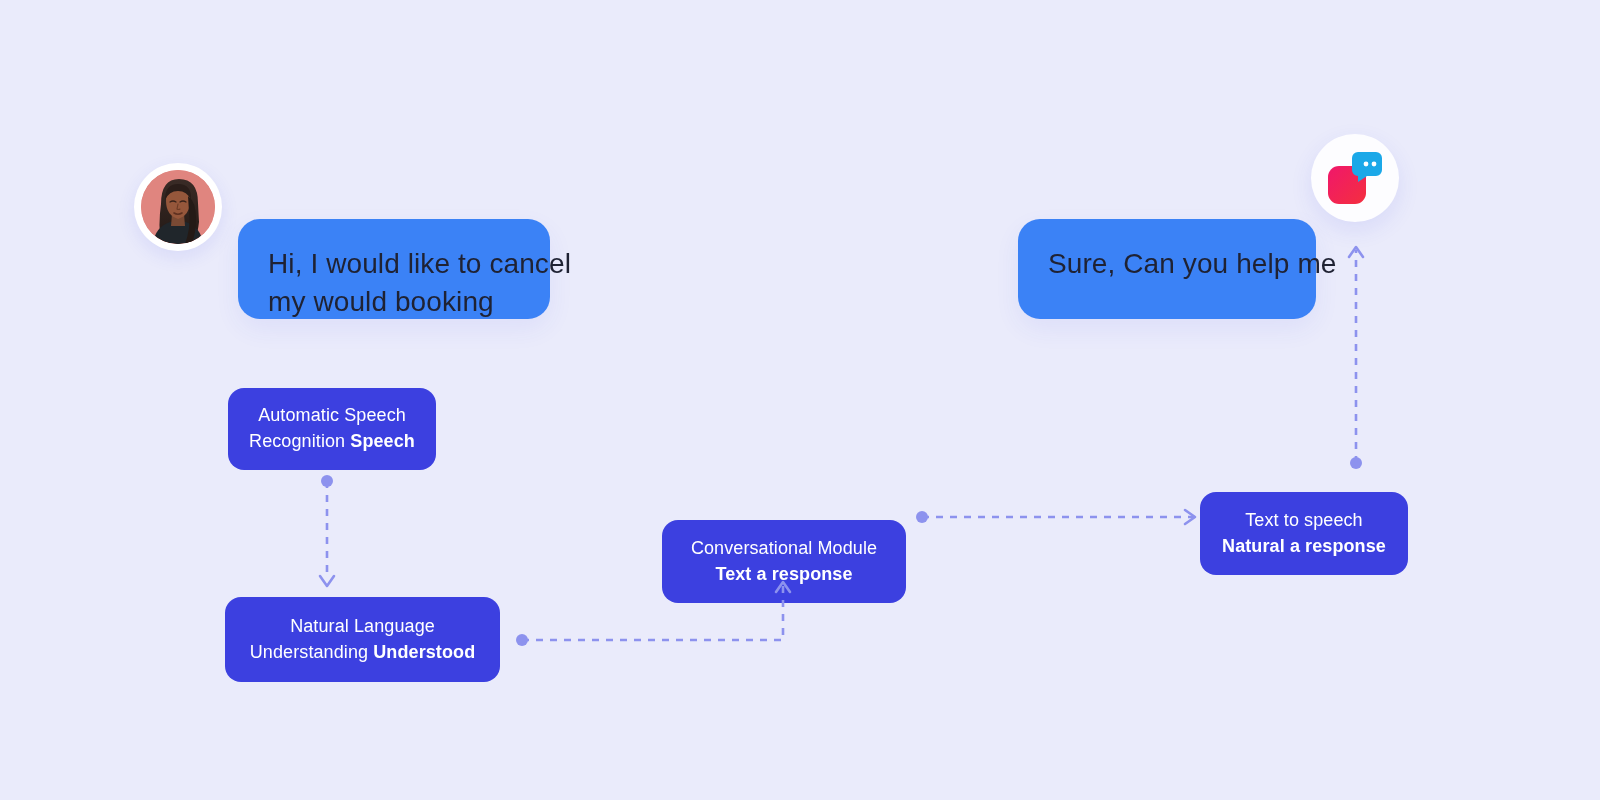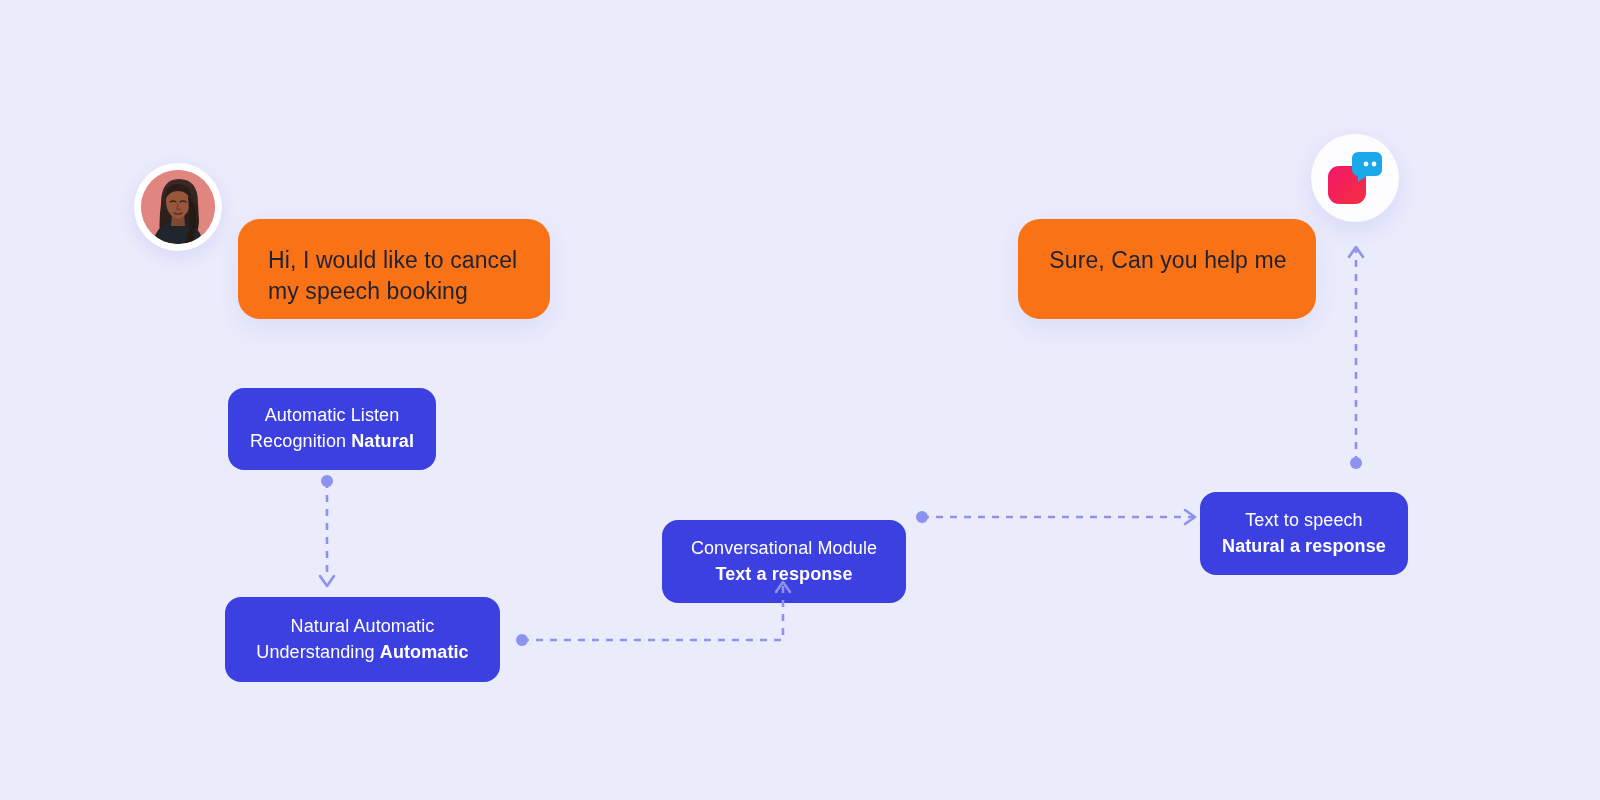--- a/index.html
+++ b/index.html
@@ -54,25 +54,25 @@
     background: #fdfdff;
     box-shadow: 0 8px 22px rgba(60, 64, 224, 0.10);
     display: flex;
     align-items: center;
     justify-content: center;
   }
 
   
   .bubble {
     position: absolute;
-    background: #f97316;
+    background: #3b82f6;
     border-radius: 22px;
     box-shadow: 0 10px 26px rgba(60, 64, 224, 0.07);
     color: #1f2233;
-    font-size: 23px;
+    font-size: 28px;
     line-height: 1.36;
     letter-spacing: 0.1px;
     padding: 26px 28px 28px 30px;
     box-sizing: border-box;
   }
   #bubble-user {
     left: 238px;
     top: 219px;
     width: 312px;
     height: 100px;
@@ -173,35 +173,35 @@
       </defs>
       <rect x="4" y="16" width="38" height="38" rx="11" fill="url(#pinkg)"></rect>
       <path d="M34 2 h18 a6 6 0 0 1 6 6 v12 a6 6 0 0 1 -6 6 h-9 l-9 6 v-6 h-0 a6 6 0 0 1 -6 -6 v-12 a6 6 0 0 1 6 -6 z" fill="#1ba8e8"></path>
       <circle cx="42" cy="14" r="2.4" fill="#ffffff"></circle>
       <circle cx="50" cy="14" r="2.4" fill="#ffffff"></circle>
     </svg>
   </div>
 
   <div class="bubble" id="bubble-user">
     <span class="bubble-line">Hi, I would like to cancel</span>
-    <span class="bubble-line">my speech booking</span>
+    <span class="bubble-line">my would booking</span>
   </div>
 
   <div class="bubble" id="bubble-bot">
     <span class="bubble-line">Sure, Can you help me</span>
   </div>
 
   <div class="node" id="node-asr">
-    <span class="l1">Automatic Listen</span>
-    <span class="l2"><span>Recognition </span><span class="strong">Natural</span></span>
+    <span class="l1">Automatic Speech</span>
+    <span class="l2"><span>Recognition </span><span class="strong">Speech</span></span>
   </div>
 
   <div class="node" id="node-nlu">
-    <span class="l1">Natural Automatic</span>
-    <span class="l2"><span>Understanding </span><span class="strong">Automatic</span></span>
+    <span class="l1">Natural Language</span>
+    <span class="l2"><span>Understanding </span><span class="strong">Understood</span></span>
   </div>
 
   <div class="node" id="node-conv">
     <span class="l1">Conversational Module</span>
     <span class="l2 strong">Text a response</span>
   </div>
 
   <div class="node" id="node-tts">
     <span class="l1">Text to speech</span>
     <span class="l2 strong">Natural a response</span>

